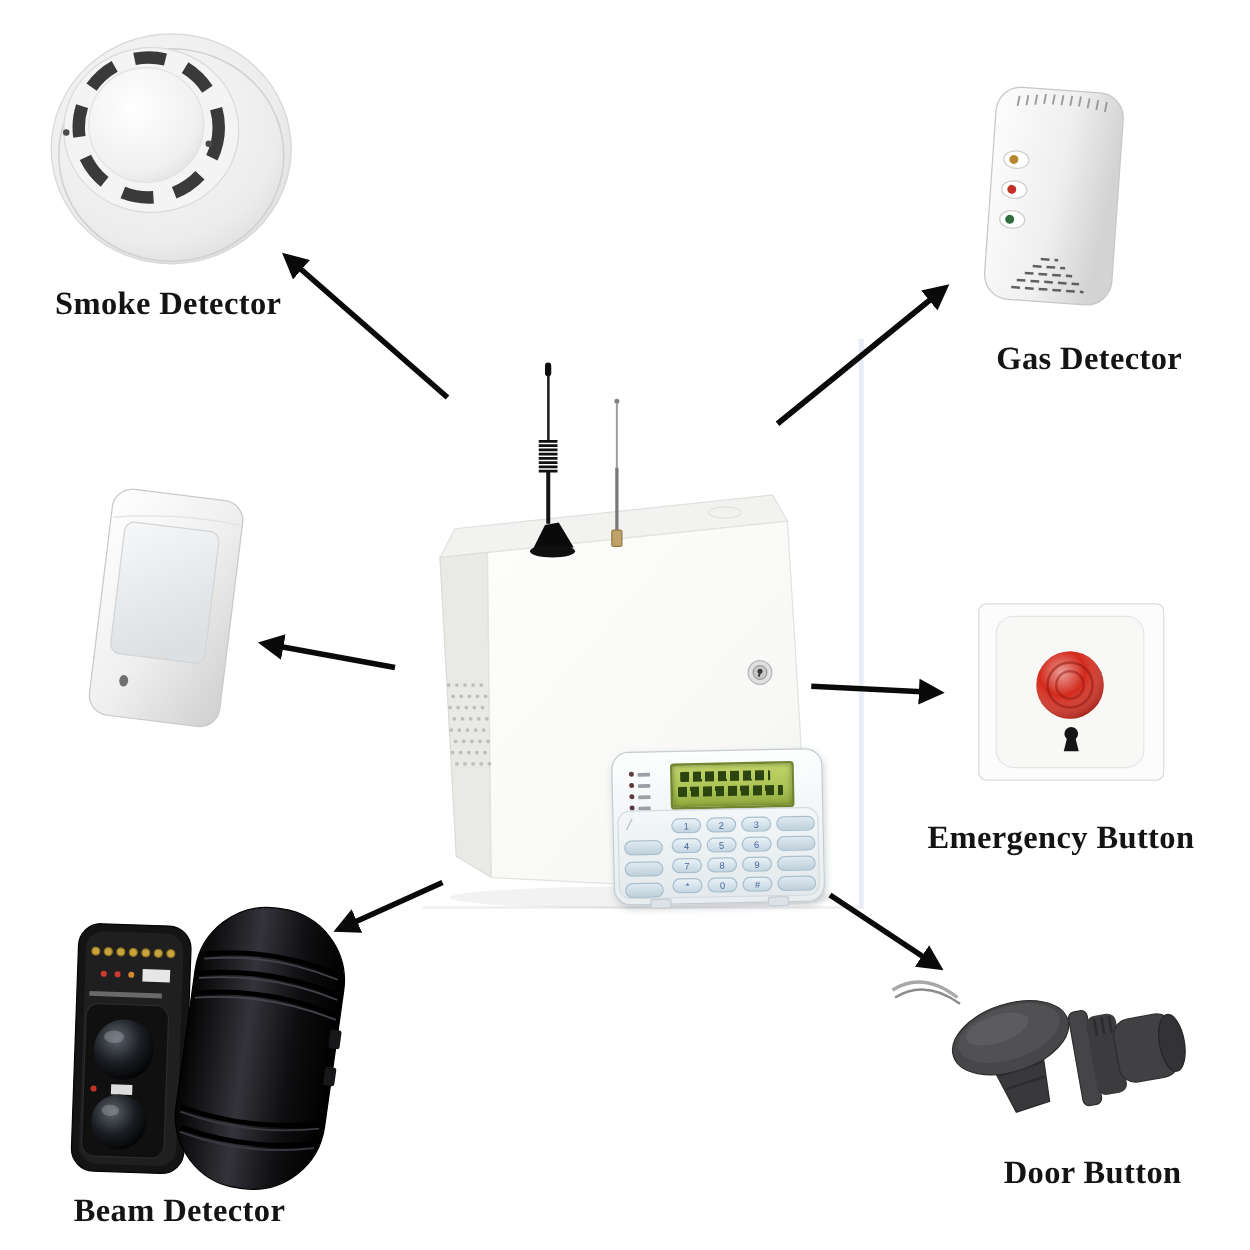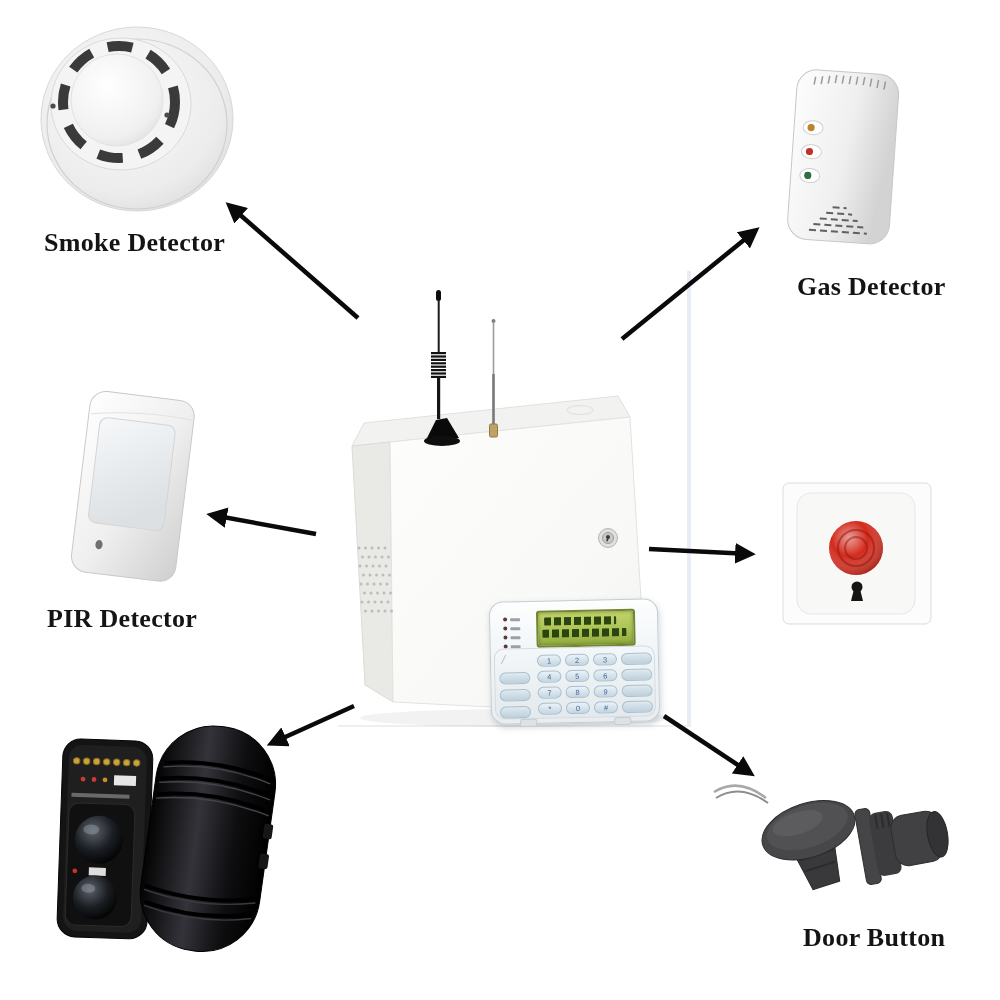--- a/index.html
+++ b/index.html
@@ -142,41 +142,41 @@
           <stop offset="0%" stop-color="#f6f8fa"></stop>
             <stop offset="100%" stop-color="#dce0e3"></stop>
         </linearGradient>
       </defs>
       <rect x="25" y="12" width="105" height="182" rx="16" fill="url(#pirBody)" stroke="#c9c9c9"></rect>
       <path d="M27 36 Q 78 26 128 30" stroke="#e2e2e2" fill="none"></path>
       <rect x="37" y="38" width="76" height="106" rx="8" fill="url(#pirLens)" stroke="#d4d4d4"></rect>
       <ellipse cx="51" cy="165" rx="3.6" ry="4.6" fill="#707070"></ellipse>
     </svg>
   </div>
-  <div class="node-label" style="left:47px;top:604px">PIR Detector</div>
 
   <div class="dev" style="left:777px;top:477px;z-index:2">
     <svg width="162" height="158" viewBox="0 0 162 158">
       <defs>
         <radialGradient id="ebBtn" cx="38%" cy="32%" r="75%">
           <stop offset="0%" stop-color="#ffffff" stop-opacity=".55"></stop>
             <stop offset="45%" stop-color="#ffffff" stop-opacity="0"></stop>
           <stop offset="100%" stop-color="#6e0b04" stop-opacity=".55"></stop>
         </radialGradient>
       </defs>
       <rect x="6" y="6" width="148" height="141" rx="6" fill="#fcfcfc" stroke="#dcdcdc"></rect>
       <rect x="20" y="16" width="118" height="121" rx="14" fill="#f8f8f7" stroke="#e6e6e6"></rect>
       <circle cx="79" cy="71" r="27" fill="#d32a1c"></circle>
       <circle cx="79" cy="71" r="27" fill="url(#ebBtn)"></circle>
       <circle cx="79" cy="71" r="18" fill="none" stroke="#8f1710" stroke-opacity=".55" stroke-width="2"></circle>
       <circle cx="79" cy="71" r="11" fill="none" stroke="#8f1710" stroke-opacity=".5" stroke-width="2"></circle>
       <circle cx="80" cy="110" r="5.5" fill="#151515"></circle>
       <polygon points="77,112 83,112 86,124 74,124" fill="#151515"></polygon>
     </svg>
   </div>
+  <div class="node-label" style="left:742px;top:655px">Emergency Button</div>
 
   <div class="dev" style="left:48px;top:718px;z-index:2">
     <svg width="250" height="240" viewBox="0 0 250 240">
       <defs>
         <radialGradient id="bmLens" cx="38%" cy="32%" r="75%">
           <stop offset="0%" stop-color="#5d636c"></stop>
             <stop offset="55%" stop-color="#1a1d22"></stop>
             <stop offset="100%" stop-color="#000000"></stop>
         </radialGradient>
         <linearGradient id="bmBarrel" x1="0" y1="0" x2="1" y2="0">
@@ -225,20 +225,21 @@
           <path d="M104 176 Q160 188 216 174" stroke="#000" stroke-width="4"></path>
             <path d="M104 180 Q160 192 216 178" stroke="#3a3a42" stroke-width="1.4"></path>
           <path d="M106 192 Q160 204 214 190" stroke="#000" stroke-width="4"></path>
             <path d="M106 196 Q160 208 214 194" stroke="#3a3a42" stroke-width="1.4"></path>
         </g>
         <rect x="214" y="98" width="9" height="15" rx="2" fill="#17171a"></rect>
         <rect x="214" y="128" width="9" height="15" rx="2" fill="#17171a"></rect>
       </g>
     </svg>
   </div>
+  <div class="node-label" style="left:59px;top:954px">Beam Detector</div>
 
   <div class="dev" style="left:700px;top:740px;z-index:2">
     <svg width="260" height="170" viewBox="0 0 260 170">
       <g fill="none">
         <path d="M14 52 C 30 42, 48 44, 66 58" stroke="#a8a8a8" stroke-width="2.6"></path>
         <path d="M16 58 C 32 48, 50 50, 68 63" stroke="#8c8c8c" stroke-width="2"></path>
       </g>
       <g transform="rotate(-18 110 95)">
         <polygon points="88,102 132,102 124,148 96,148" fill="#39393b" stroke="#2a2a2c"></polygon>
         <line x1="92" y1="116" x2="128" y2="116" stroke="#2c2c2e" stroke-width="2"></line>

